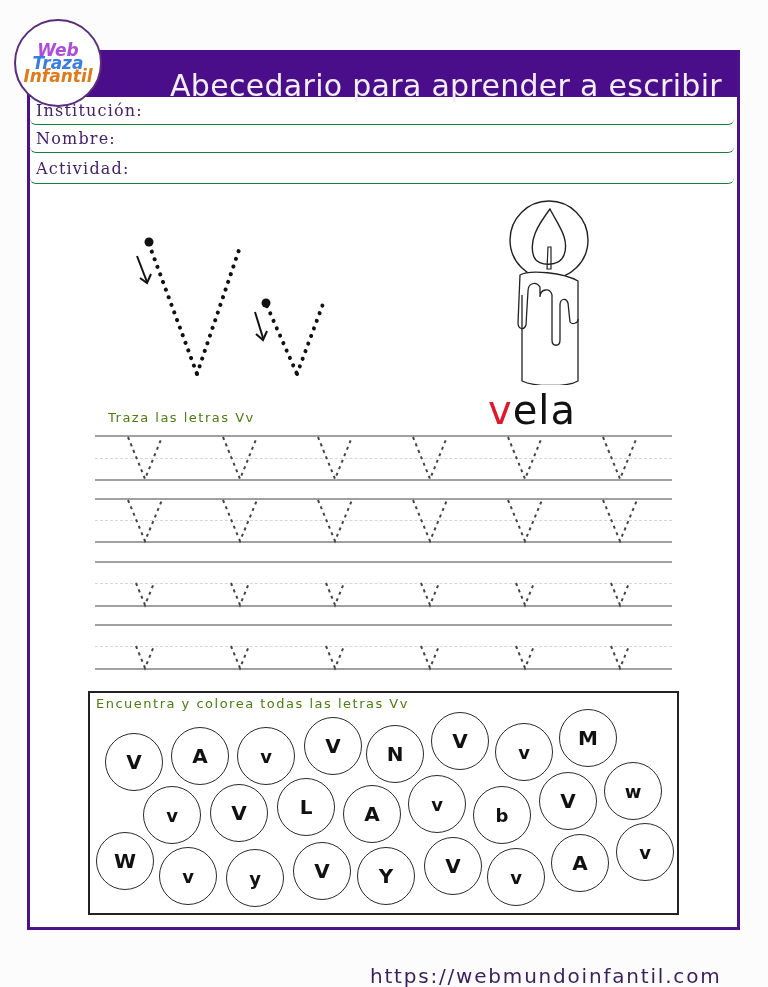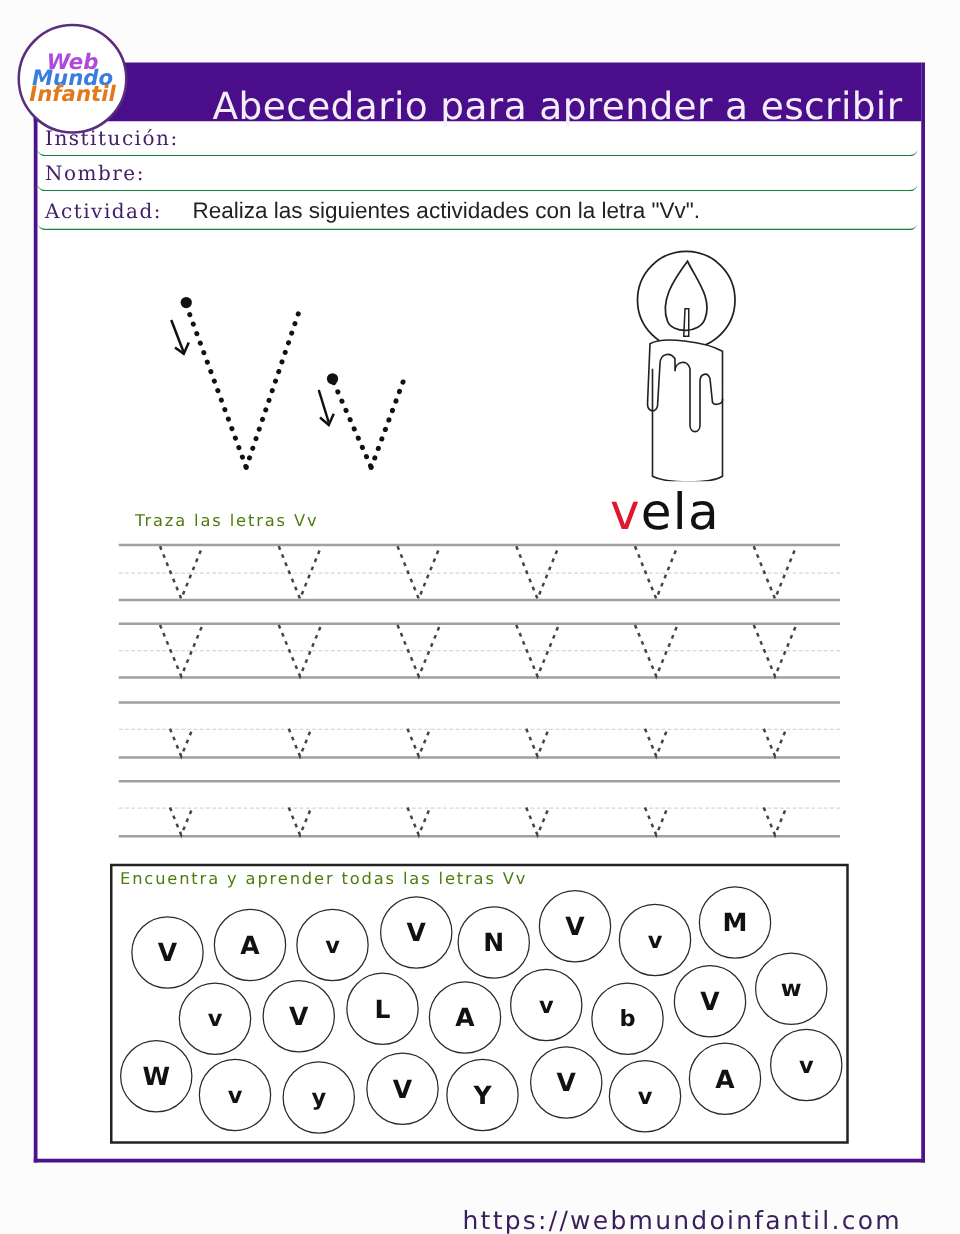--- a/index.html
+++ b/index.html
@@ -71,35 +71,34 @@
 </style>
 </head>
 <body>
 
 <div class="abs frame"></div>
 <div class="abs header-bar"></div>
 <div class="abs header-title">Abecedario para aprender a escribir</div>
 
 <div class="abs logo">
   <span style="color:#b04ad8">Web</span>
-  <span style="color:#3a7de0">Mundo</span>
+  <span style="color:#3a7de0">Traza</span>
   <span style="color:#e07a1a">Infantil</span>
 </div>
 
 <div class="abs info-row" style="top:97px;height:28px;">
   <span class="info-label" style="top:4px;">Institución:</span>
   <span class="info-value" style="top:3px;left:170px;"></span>
 </div>
 <div class="abs info-row" style="top:125px;height:28px;">
   <span class="info-label" style="top:4px;">Nombre:</span>
   <span class="info-value" style="top:3px;left:140px;"></span>
 </div>
 <div class="abs info-row" style="top:153px;height:31px;">
   <span class="info-label" style="top:6px;">Actividad:</span>
-  <span class="info-value" style="top:5px;">Realiza las siguientes actividades con la letra "Vv".</span>
 </div>
 
 <svg class="abs" style="left:125px;top:230px;" width="220" height="160">
   <g>
     <line x1="24" y1="14" x2="72" y2="144" stroke="#111" stroke-width="4" stroke-dasharray="0.1 8" stroke-linecap="round"></line>
     <line x1="72" y1="144" x2="116" y2="14" stroke="#111" stroke-width="4" stroke-dasharray="0.1 8" stroke-linecap="round"></line>
     <circle cx="24" cy="12" r="4.5" fill="#111"></circle>
   </g>
   <g>
     <line x1="12" y1="26" x2="22" y2="52" stroke="#111" stroke-width="2"></line>
@@ -169,21 +168,21 @@
       <polyline points="136,646 145,668 154,646"></polyline>
       <polyline points="231,646 240,668 249,646"></polyline>
       <polyline points="326,646 335,668 344,646"></polyline>
       <polyline points="421,646 430,668 439,646"></polyline>
       <polyline points="516,646 525,668 534,646"></polyline>
       <polyline points="611,646 620,668 629,646"></polyline>
     </g>
 </svg>
 
 <div class="abs letter-box"></div>
-<div class="abs section-label" style="left:96px;top:696px;">Encuentra y aprender todas las letras Vv</div>
+<div class="abs section-label" style="left:96px;top:696px;">Encuentra y colorea todas las letras Vv</div>
 <div id="bubbles">
     <div class="bubble" style="left: 105px; top: 733px; width: 58px; height: 58px; font-size: 20px;">
       <span>V</span>
     </div>
     <div class="bubble" style="left: 171px; top: 727px; width: 58px; height: 58px; font-size: 20px;">
       <span>A</span>
     </div>
     <div class="bubble" style="left: 237px; top: 727px; width: 58px; height: 58px; font-size: 18px;">
       <span>v</span>
     </div>

